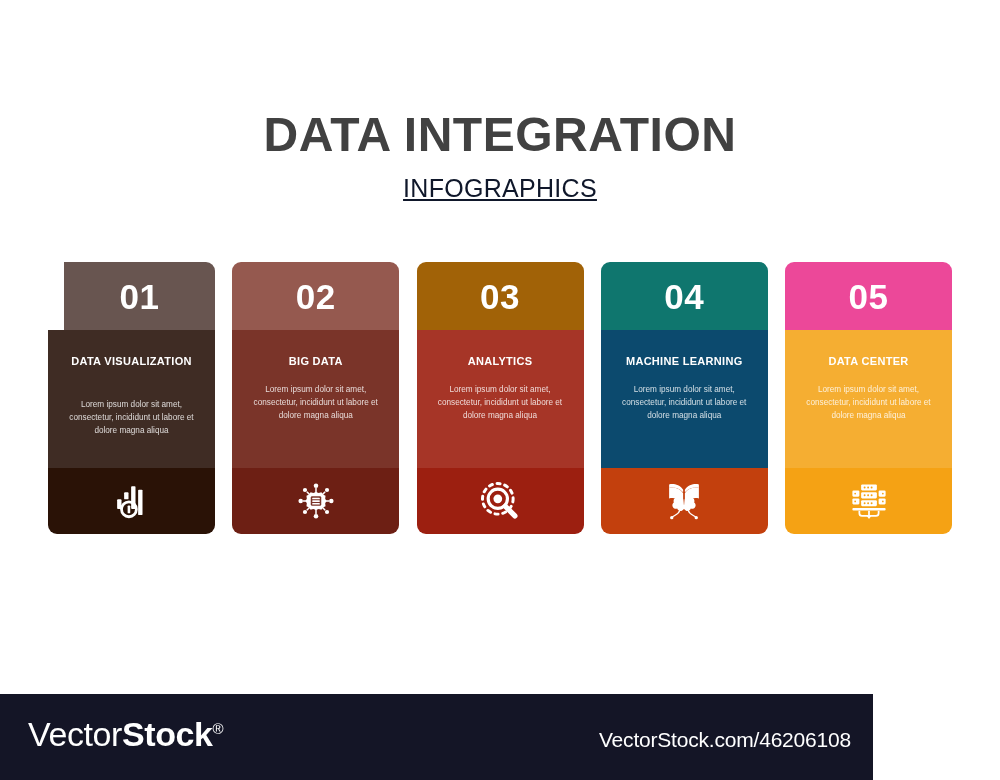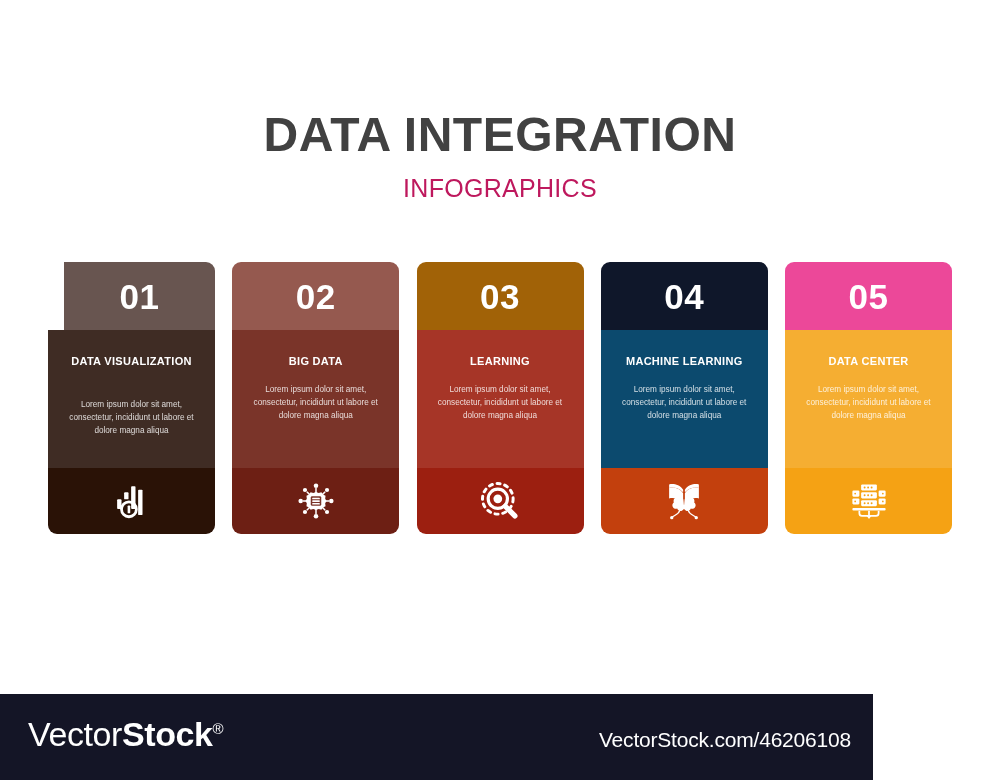--- a/index.html
+++ b/index.html
@@ -155,21 +155,21 @@
     white-space: nowrap;
   }
 </style>
 </head>
 <body>
 
 <div id="canvas">
 
   <div id="header">
     <div id="main-title" style="color: rgb(65, 65, 65);">DATA INTEGRATION</div>
-    <div id="sub-title" style="color: #be185d;">INFOGRAPHICS</div>
+    <div id="sub-title" style="color: #0f172a; text-decoration: underline;">INFOGRAPHICS</div>
   </div>
 
   <div id="cards">
 
     <div class="card">
       <div class="band-top" style="background: rgb(104, 85, 80); margin-left: 16px;">
         <span class="card-number">01</span>
       </div>
       <div class="band-mid" style="background: rgb(63, 44, 36); gap: 15px;">
         <div class="card-title">DATA VISUALIZATION</div>
@@ -228,37 +228,37 @@
           </svg>
         </span>
       </div>
     </div>
 
     <div class="card">
       <div class="band-top" style="background: #a16207;">
         <span class="card-number">03</span>
       </div>
       <div class="band-mid" style="background: rgb(166, 53, 39);">
-        <div class="card-title">LEARNING</div>
+        <div class="card-title">ANALYTICS</div>
         <div class="card-body">Lorem ipsum dolor sit amet, consectetur, incididunt ut labore et dolore magna aliqua</div>
       </div>
       <div class="band-bot" style="background: rgb(156, 31, 16);">
         <span class="icon-wrap">
           <svg viewBox="0 0 48 48" xmlns="http://www.w3.org/2000/svg">
             <circle cx="21.5" cy="21.5" r="17.5" fill="none" stroke="#ffffff" stroke-width="3.4" stroke-linecap="round" stroke-dasharray="3.6 5.4"></circle>
             <circle cx="21.5" cy="21.5" r="11" fill="none" stroke="#ffffff" stroke-width="3.6"></circle>
             <circle cx="21.5" cy="21.5" r="5" fill="#ffffff"></circle>
             <path d="M30 30 L41 41" stroke="#ffffff" stroke-width="6" stroke-linecap="round"></path>
           </svg>
         </span>
       </div>
     </div>
 
     <div class="card">
-      <div class="band-top" style="background: #0f172a;">
+      <div class="band-top" style="background: #0f766e;">
         <span class="card-number">04</span>
       </div>
       <div class="band-mid" style="background: #0c4a6e;">
         <div class="card-title">MACHINE LEARNING</div>
         <div class="card-body">Lorem ipsum dolor sit amet, consectetur, incididunt ut labore et dolore magna aliqua</div>
       </div>
       <div class="band-bot" style="background: rgb(195, 64, 13);">
         <span class="icon-wrap">
           <svg viewBox="0 0 48 48" xmlns="http://www.w3.org/2000/svg">
             <path fill="#ffffff" d="M23 11 C19 5 12 4 7 5 l0 4 c5-1 11 0 16 5z"></path>

